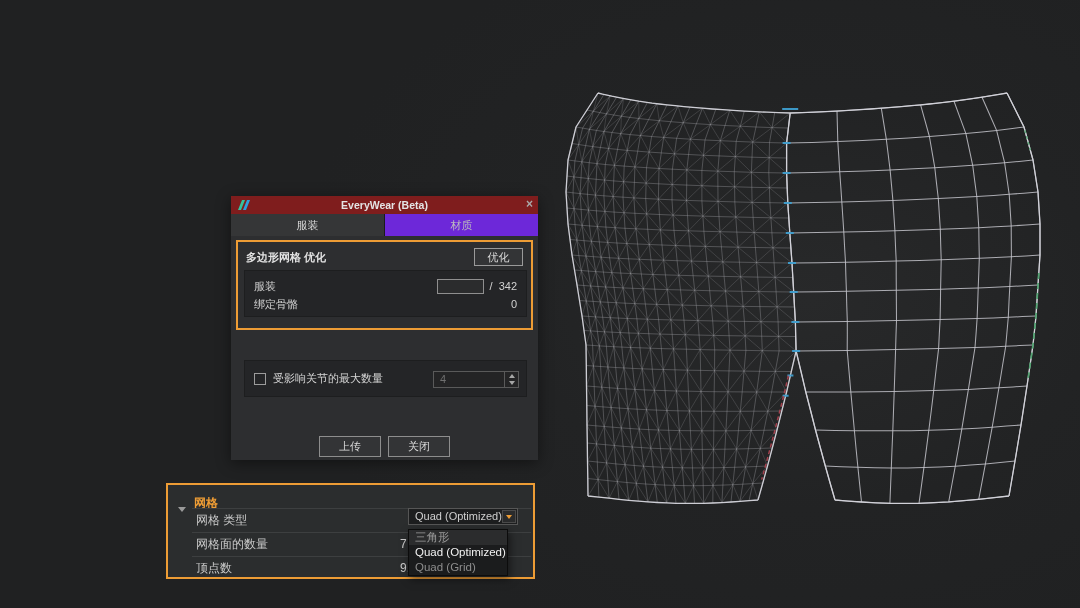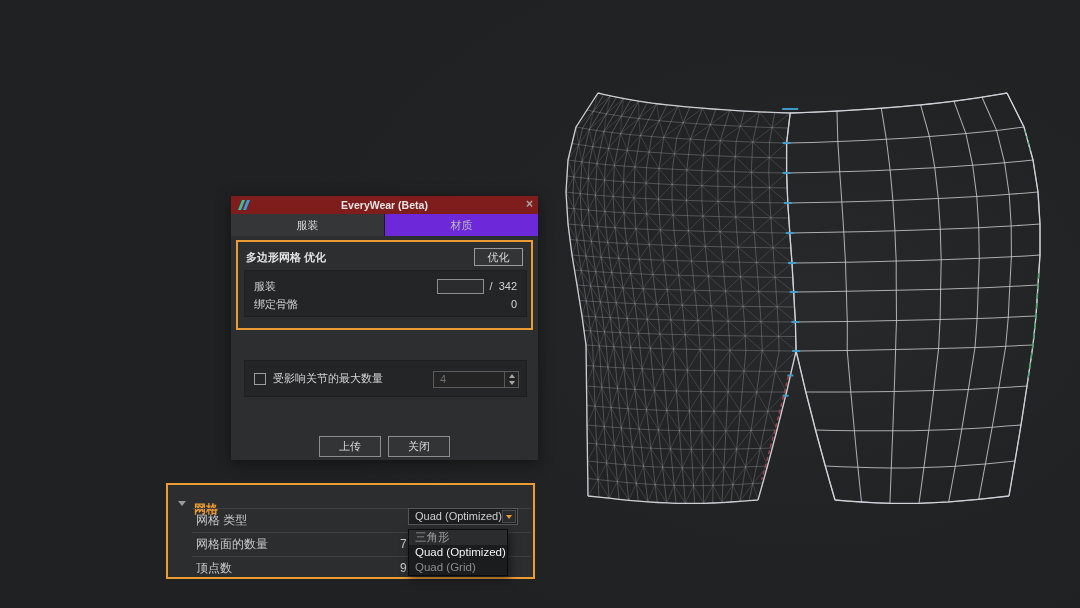--- a/index.html
+++ b/index.html
@@ -54,21 +54,21 @@
     border-bottom:4px solid #a6a6a6; }
   .tri-dn { width:0; height:0; border-left:3.5px solid transparent; border-right:3.5px solid transparent;
     border-top:4px solid #a6a6a6; }
   .footer { position:absolute; left:0; right:0; top:240px; display:flex; justify-content:center; gap:7px; }
   .btn-lg { width:62px; height:21px; background:rgba(255,255,255,.03); border:1px solid #8d8d8d;
     color:#dcdcdc; font-size:11px; font-family:inherit; cursor:default; }
 
   
   .mesh-panel { position:absolute; left:166px; top:483px; width:369px; height:96px;
     background:#2b2d2e; border:2px solid var(--accent); font-size:12px; color:#c9c9c9; }
-  .mp-head { position:absolute; left:0; top:16px; height:23px; display:flex; align-items:flex-start; }
+  .mp-head { position:absolute; left:0; top:4px; height:23px; display:flex; align-items:flex-end; }
   .mp-tri { margin-left:10px; width:0; height:0; border-left:4px solid transparent;
     border-right:4px solid transparent; border-top:5px solid #9a9a9a; }
   .mp-title { margin-left:8px; color:var(--accent); font-weight:bold; }
   .sep { position:absolute; left:24px; right:2px; height:1px; background:#3d3f40; }
   .prow-label { position:absolute; left:28px; line-height:24px; color:#c9c9c9;text-align:center; }
   .pval { position:absolute; left:232px; line-height:16px; color:#c9c9c9; z-index:1; }
   .dd { position:absolute; left:240px; top:23px; width:110px; height:17px;
     background:#1d1e1f; border:1px solid #565656; z-index:2; }
   .dd-text { position:absolute; left:6px; top:0; line-height:15px; font-size:11px; color:#cfcfcf; }
   .dd-btn { position:absolute; right:1px; top:1px; bottom:1px; width:14px; background:#2a2b2c;

